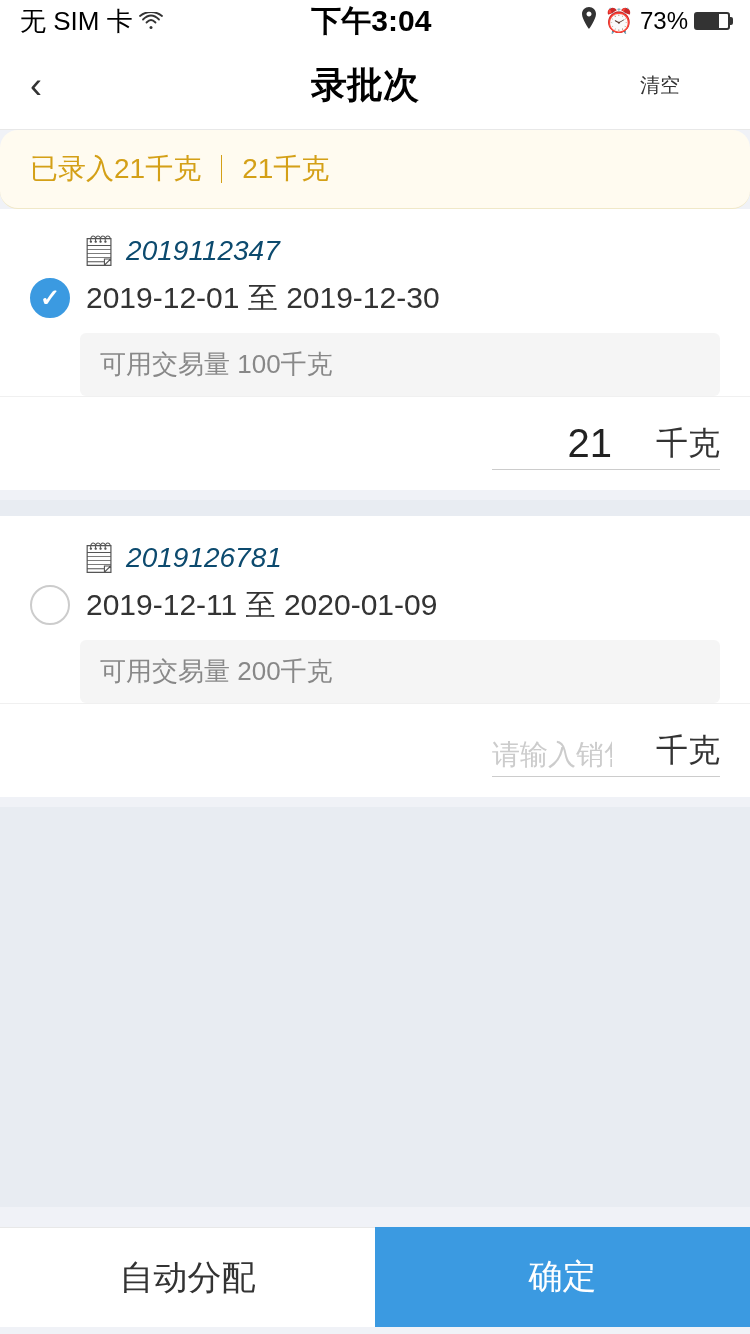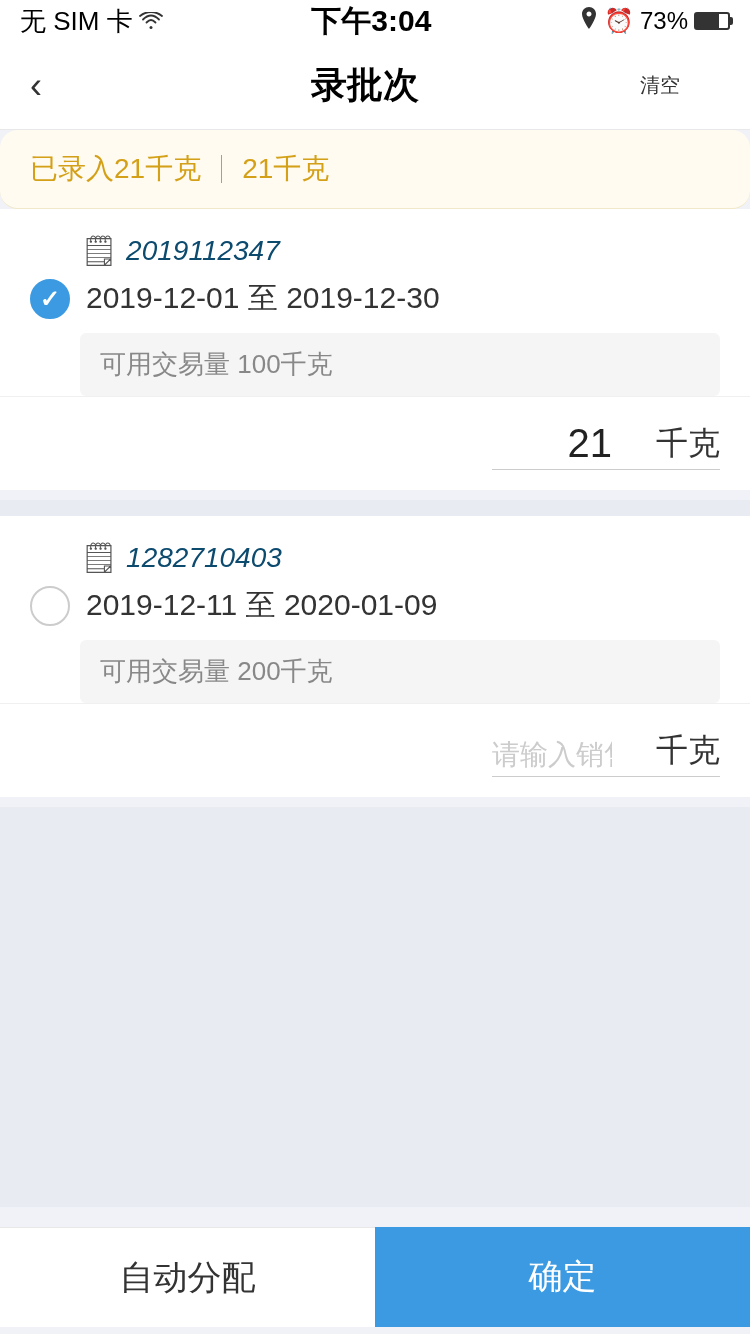--- a/index.html
+++ b/index.html
@@ -131,21 +131,20 @@
     }
     .batch-id {
       font-size: 28px;
       font-weight: 500;
       color: #0c4a6e;
       font-style: italic;
     }
     .batch-row {
       padding: 0 30px 14px 30px;
       display: flex;
-      align-items: center;
       gap: 16px;
     }
     .radio-btn {
       width: 40px;
       height: 40px;
       border-radius: 50%;
       border: 2px solid #ccc;
       background: #fff;
       flex-shrink: 0;
       display: flex;
@@ -327,21 +326,21 @@
         <span class="quantity-unit">千克</span>
       </div>
     </div>
   </div>
 
   <div class="section-sep"></div>
 
   <div class="batch-card">
     <div class="batch-header">
       <span class="batch-id-icon">🗒</span>
-      <span class="batch-id">1282710403</span>
+      <span class="batch-id">2019126781</span>
     </div>
     <div class="batch-row">
       <div class="radio-btn"></div>
       <span class="batch-date">2019-12-11 至 2020-01-09</span>
     </div>
     <div class="batch-availability">可用交易量 200千克</div>
 
     <div class="quantity-row">
       <div class="quantity-wrapper">
         <input type="text" class="quantity-input" placeholder="请输入销售数量" style="color: rgb(204, 204, 204);">

